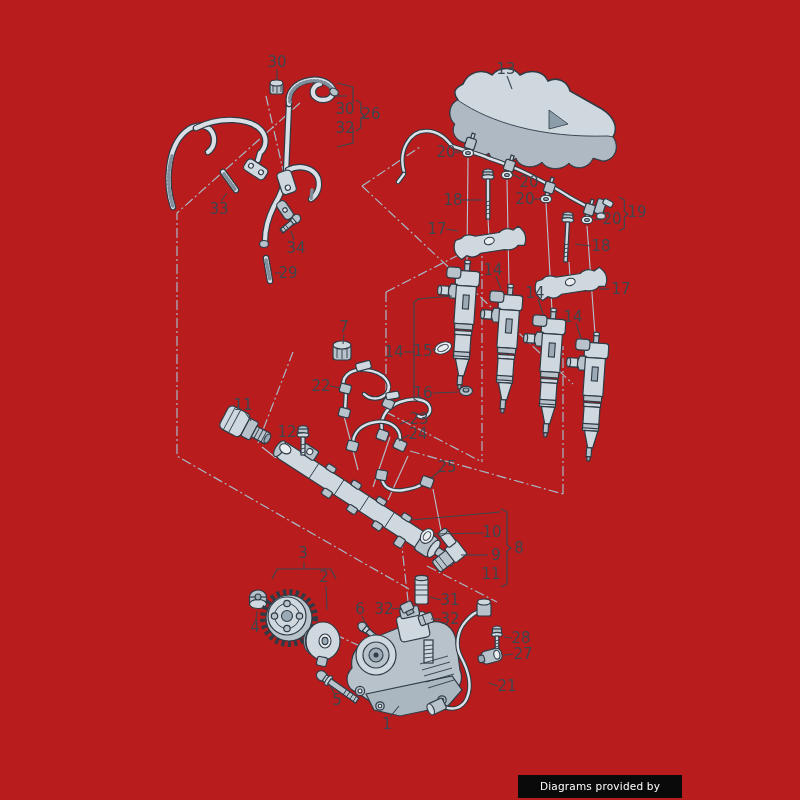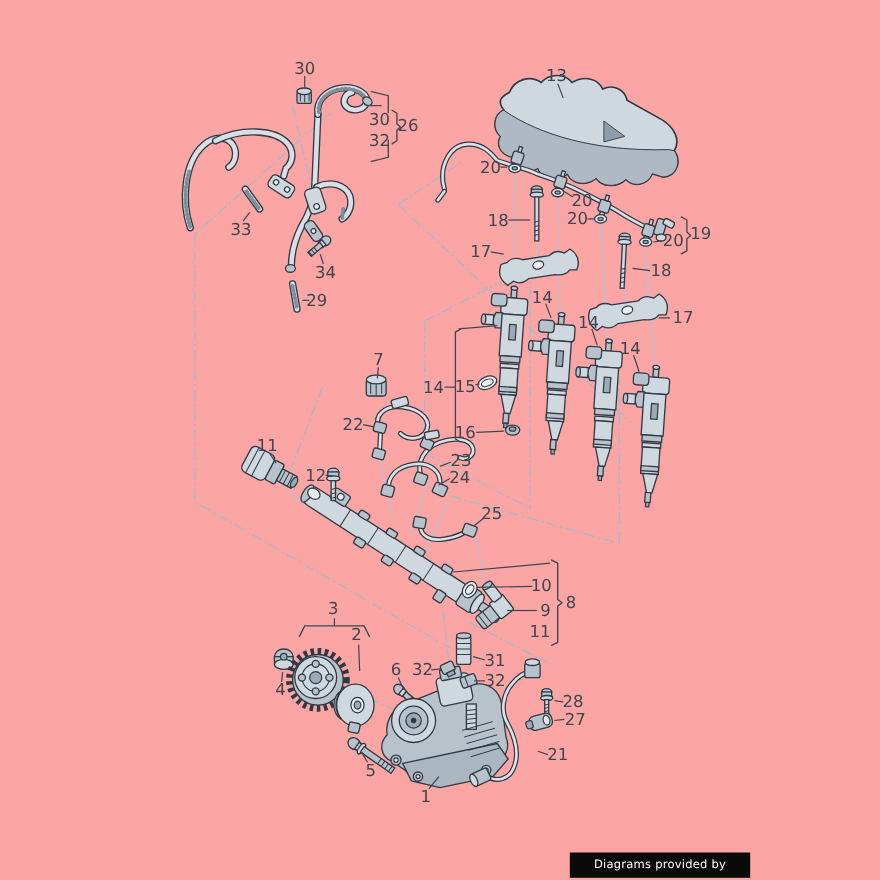--- a/index.html
+++ b/index.html
@@ -1,16 +1,16 @@
 <!DOCTYPE html>
 <html><head>
 <meta charset="utf-8">
 <style>
   html,body{margin:0;padding:0;background:#ffffff;}
-  #stage{position:relative;width:800px;height:800px;background:#fca5a5;overflow:hidden;
+  #stage{position:relative;width:800px;height:800px;background:#b91c1c;overflow:hidden;
          font-family:"DejaVu Sans","Liberation Sans",sans-serif;}
   svg text.lbl{font-family:"DejaVu Sans","Liberation Sans",sans-serif;font-size:15px;fill:#3d4750;
                text-anchor:middle;dominant-baseline:central;}
   .ol{stroke:#2f3a45;stroke-width:1.2;fill:#cfd8df;}
   .olm{stroke:#2f3a45;stroke-width:1.2;fill:#b7c2cb;}
   .old{stroke:#2f3a45;stroke-width:1.1;fill:#9caab5;}
   .olw{stroke:#2f3a45;stroke-width:1.1;fill:#e9edf0;}
   .tubeD{fill:none;stroke:#2f3a45;stroke-width:6.6;stroke-linecap:round;}
   .tubeL{fill:none;stroke:#d9dfe4;stroke-width:4.2;stroke-linecap:round;}
   .pipeD{fill:none;stroke:#2f3a45;stroke-width:4.6;stroke-linecap:round;}

